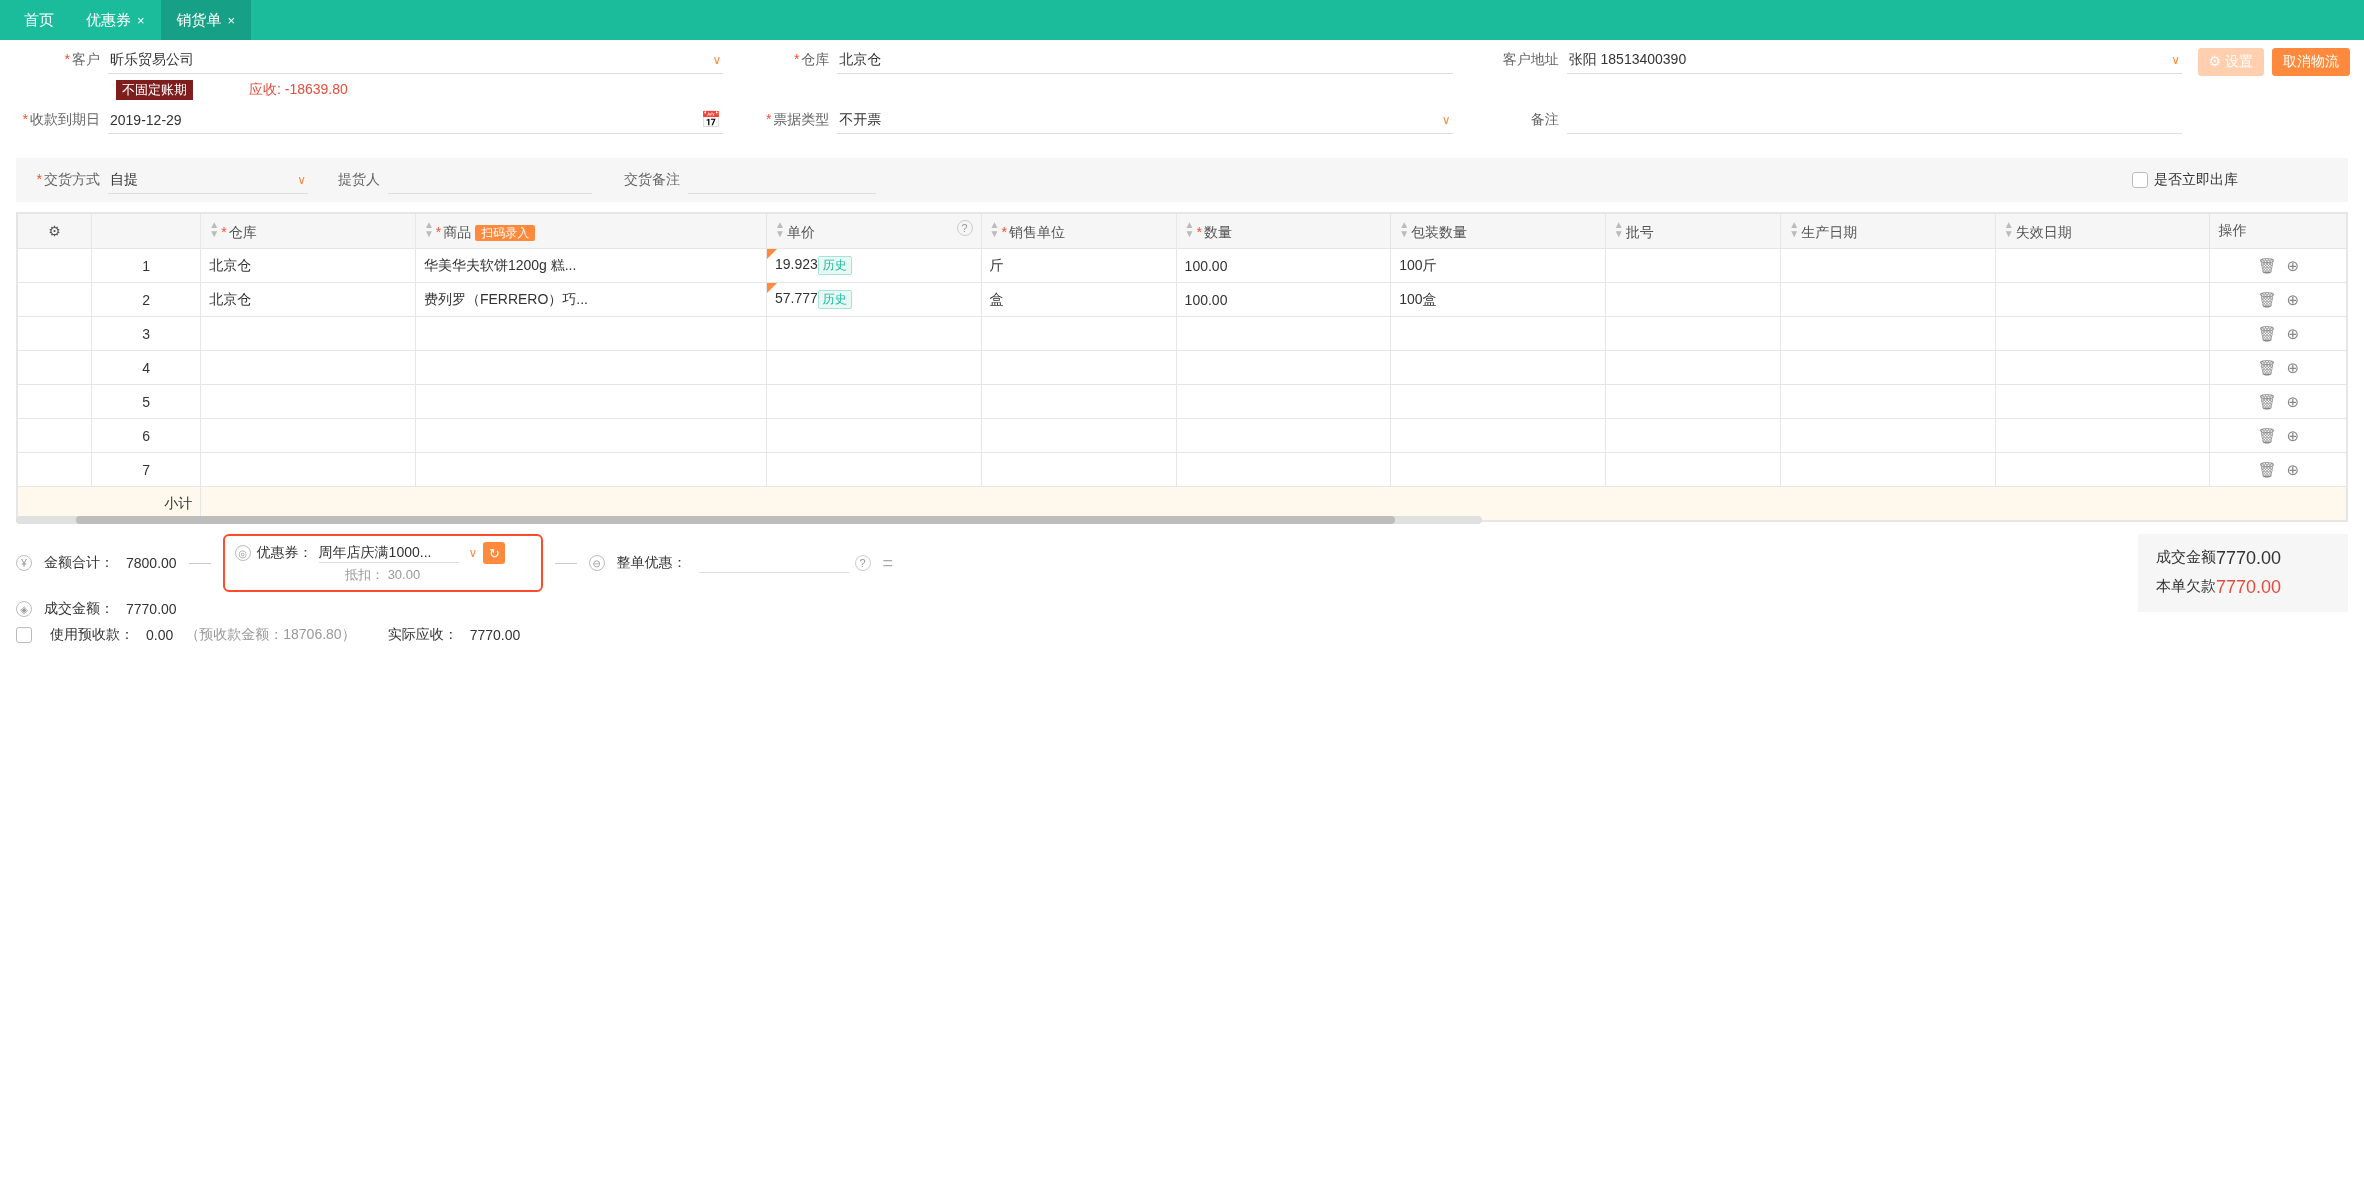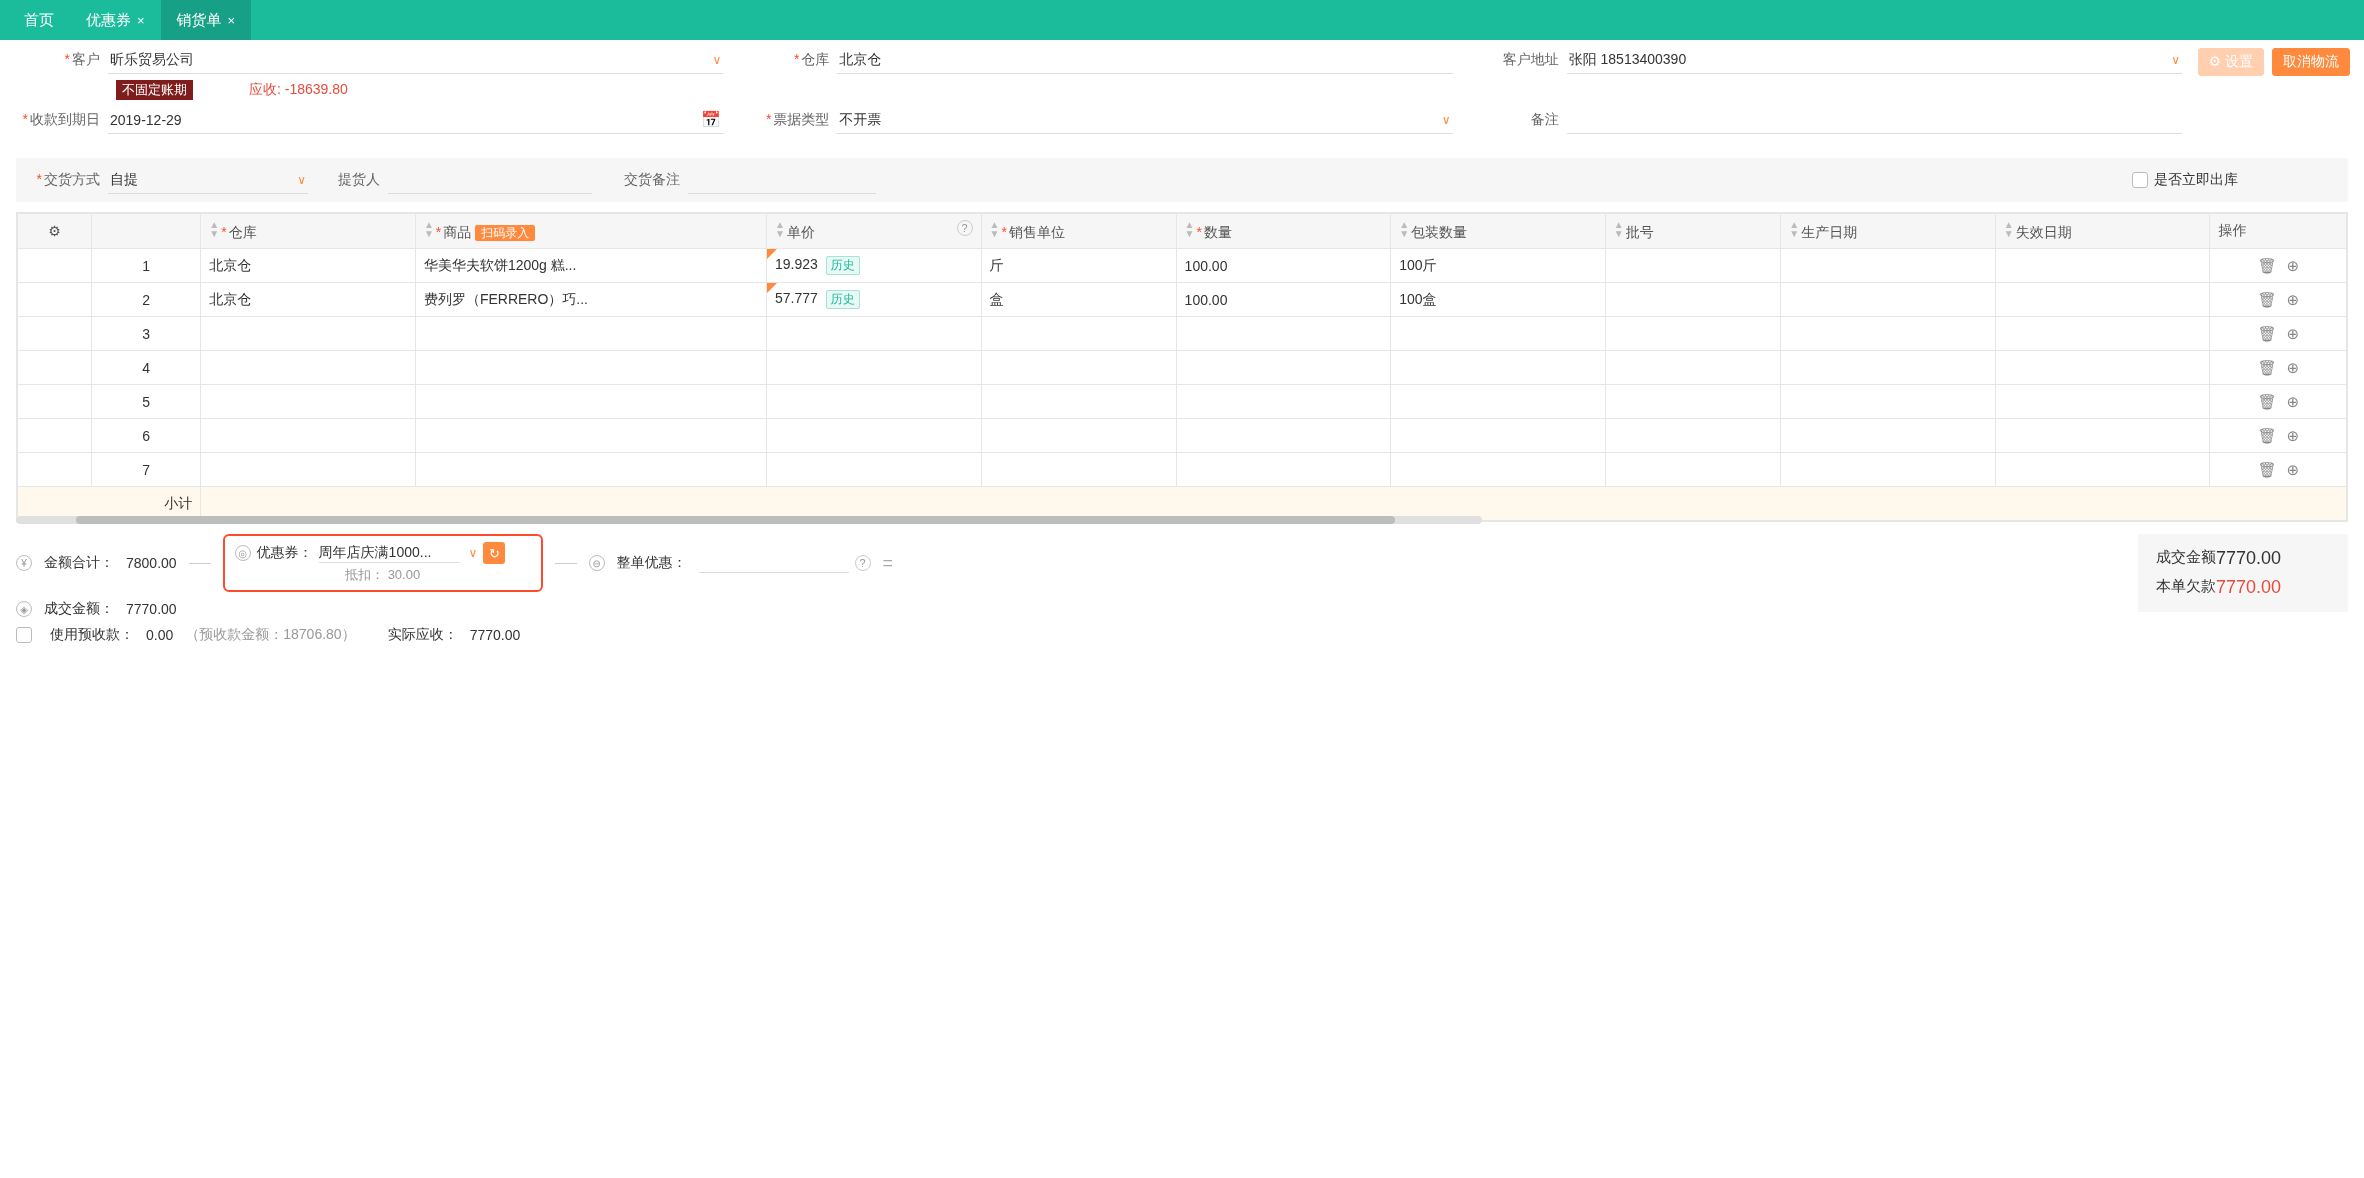--- a/index.html
+++ b/index.html
@@ -39,21 +39,21 @@
 
 .table-wrap { margin: 10px 16px 0 16px; border: 1px solid #e6e6e6; overflow: hidden; position: relative; }
 table { border-collapse: collapse; width: 100%; table-layout: fixed; }
 th, td { border: 1px solid #e6e6e6; padding: 6px 8px; font-size: 14px; text-align: left; overflow: hidden; white-space: nowrap; text-overflow: ellipsis; height: 34px; }
 th { background: #f6f6f6; color: #555; font-weight: normal; position: relative; }
 .gear-col { width: 38px; text-align:center; }
 .idx-col { width: 56px; text-align: center; }
 .sort-arrows { color: #bbb; font-size: 10px; line-height: 9px; display:inline-block; margin-right:2px; }
 .sort-arrows::before { content:"▲"; display:block; }
 .sort-arrows::after { content:"▼"; display:block; }
-.hist-badge { display:inline-block; background:#e8f8f5; color:#1abc9c; border:1px solid #a3e4d7; border-radius:2px; padding:0 4px; font-size:12px; margin-left:8px; }
+.hist-badge { display:inline-block; background:#e8f8f5; color:#1abc9c; border:1px solid #a3e4d7; border-radius:2px; padding:0 4px; font-size:12px; margin-left:0; }
 .corner-tri { position:absolute; top:0; left:0; width:0; height:0; border-top:10px solid #ff8a3d; border-right:10px solid transparent; }
 .action-col { width: 70px; text-align:center; }
 .action-icons { display:flex; gap:10px; justify-content:center; color:#888; font-size:15px; }
 .subtotal-row td { background:#fff8ec; }
 .hscroll { height: 8px; background: #e0e0e0; border-radius: 4px; margin: 0 16px; width: 62%; position: relative; }
 .hscroll-thumb { position:absolute; height:8px; background:#bdbdbd; border-radius:4px; }
 
 
 .bottom-area { display:flex; align-items:flex-start; padding: 10px 16px; gap: 16px; }
 .summary-left { flex: 1; }

